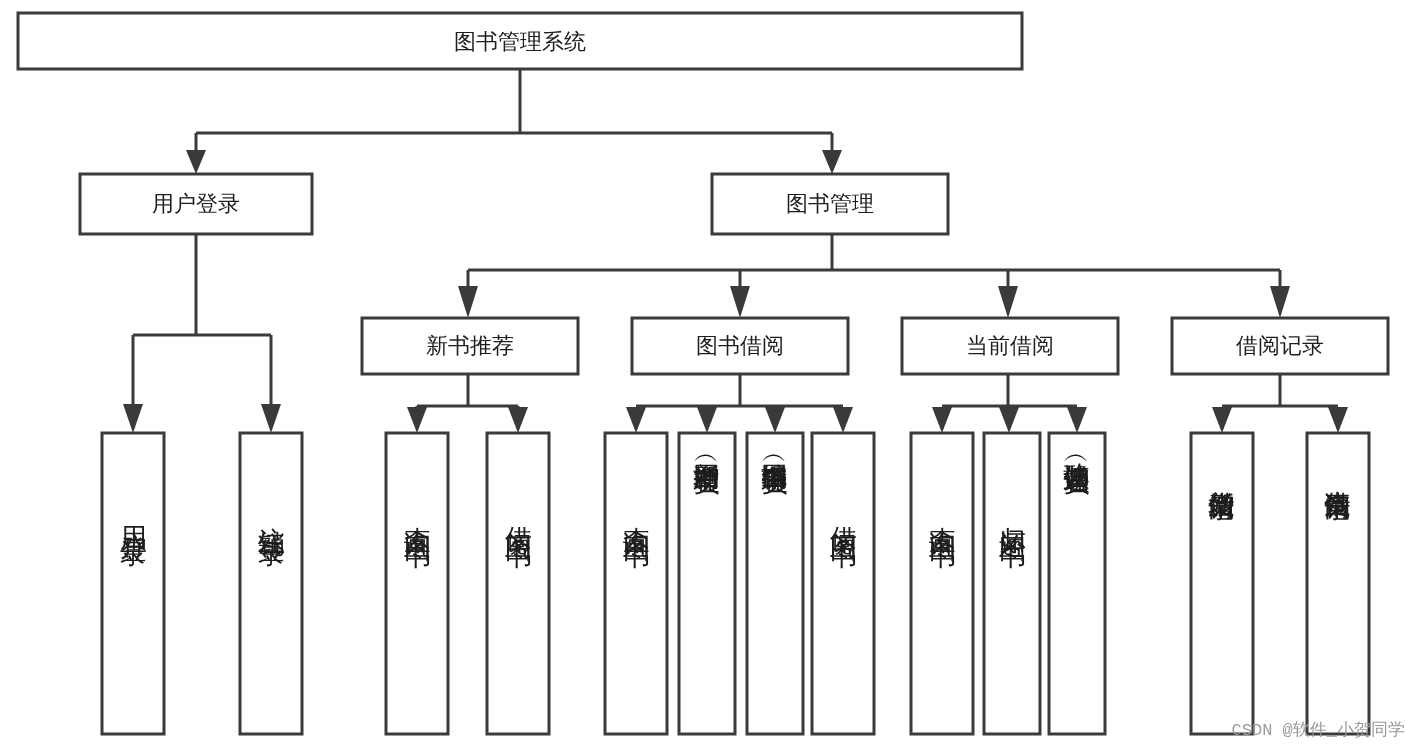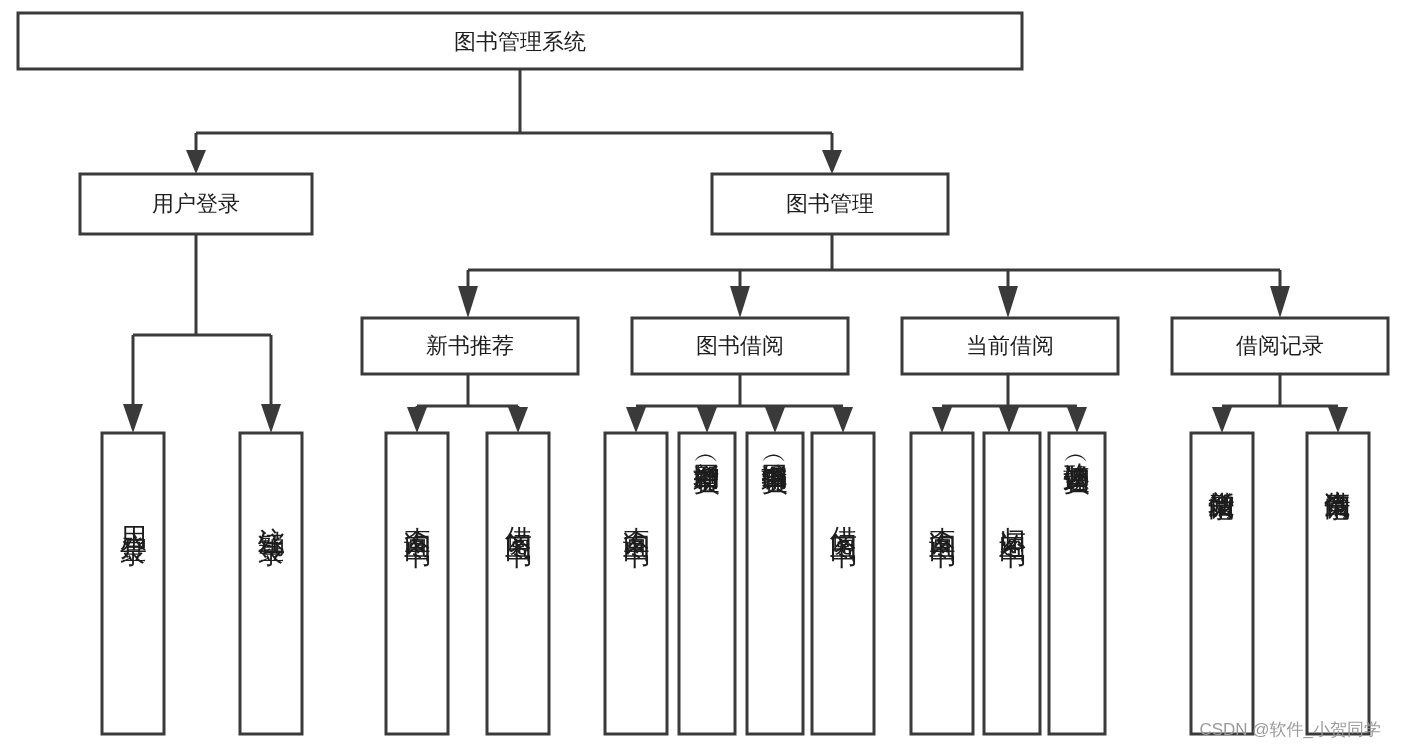--- a/index.html
+++ b/index.html
@@ -69,23 +69,23 @@
     color: #1d1d1d;
     letter-spacing: 5px;
     white-space: nowrap;
   }
   .leaf-label.tight {
     letter-spacing: 1px;
     font-size: 26px;
   }
   .watermark {
     position: absolute;
-    right: 24px;
+    right: 0;
     bottom: 6px;
-    font-family: Liberation Sans, sans-serif;
+    font-family: Liberation Mono, monospace;
     font-size: 17px;
     color: #9a9a9a;
     white-space: nowrap;
   }
 </style>
 </head>
 <body>
 
 <div id="diagram-root">
 

